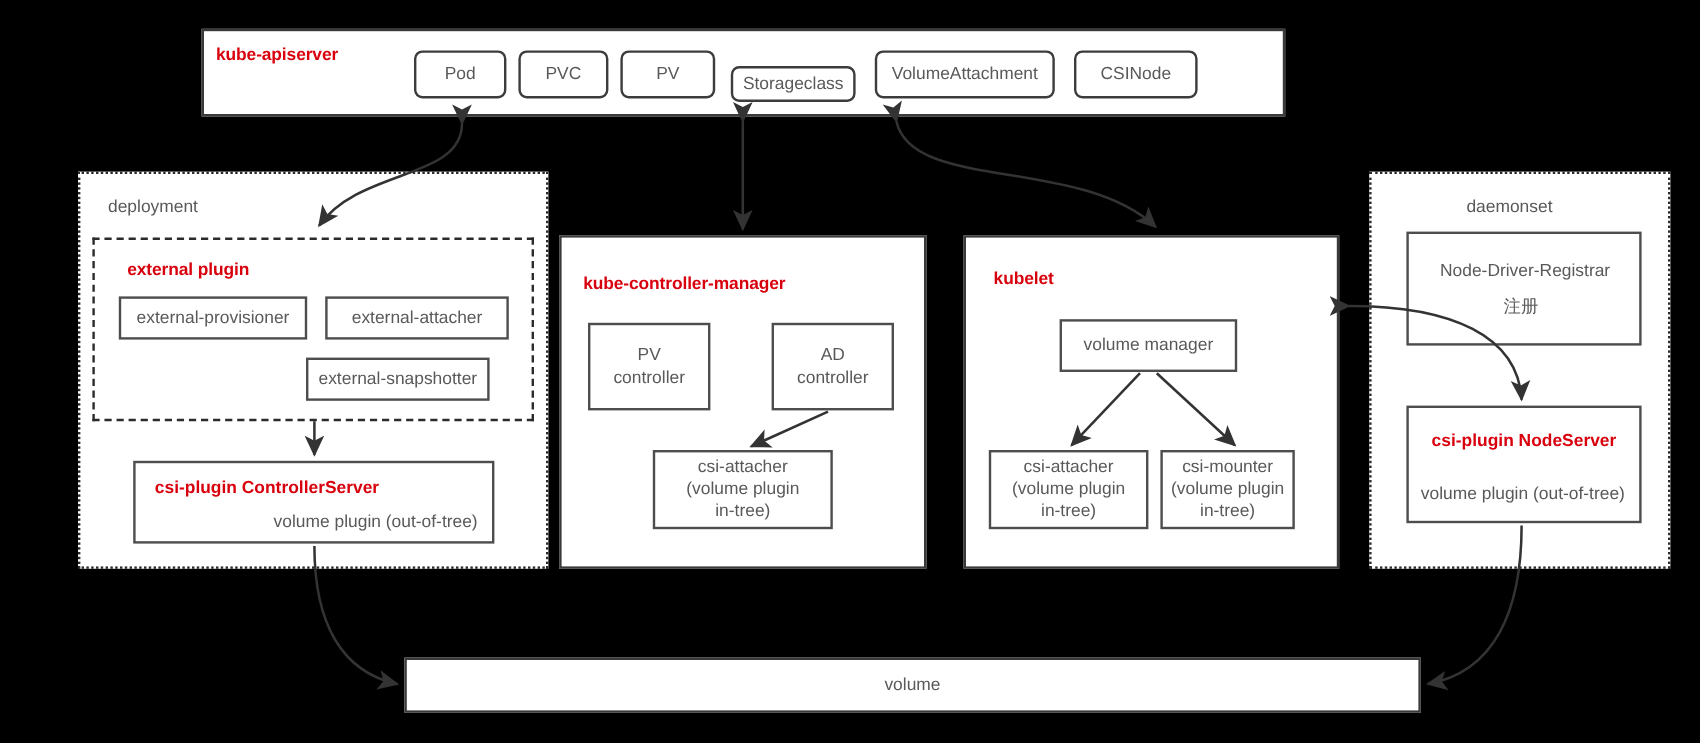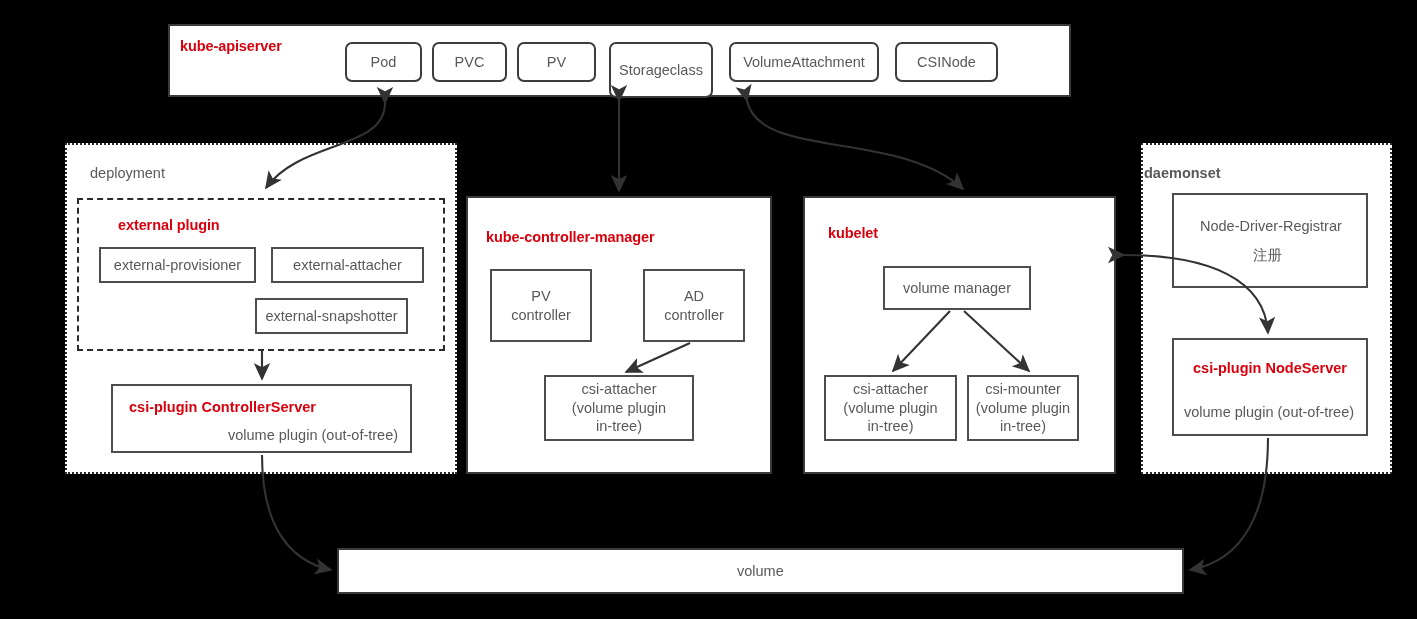--- a/index.html
+++ b/index.html
@@ -109,35 +109,35 @@
 
   <div class="box box-round" style="left:345px; top:42px; width:77px; height:40px;">
     <span>Pod</span>
   </div>
   <div class="box box-round" style="left:432px; top:42px; width:75px; height:40px;">
     <span>PVC</span>
   </div>
   <div class="box box-round" style="left:517px; top:42px; width:79px; height:40px;">
     <span>PV</span>
   </div>
-  <div class="box box-round" style="left:609px; top:42px; width:104px; height:56px;">
+  <div class="box box-round" style="left:609px; top:55px; width:104px; height:30px;">
     <span>Storageclass</span>
   </div>
   <div class="box box-round" style="left:895px; top:42px; width:103px; height:40px;">
     <span>CSINode</span>
   </div>
   <div class="box box-round" style="left:729px; top:42px; width:150px; height:40px;">
     <span>VolumeAttachment</span>
   </div>
 
   <div class="panel panel-dotted" style="left:65px; top:143px; width:392px; height:331px;"></div>
   <div class="plain-title" style="left:90px; top:165px;">deployment</div>
 
   <div style="position:absolute; left:77px; top:198px; width:368px; height:153px; border:2px dashed #2b2b2b; background:#ffffff; box-sizing:border-box;"></div>
-  <div class="grp-title" style="left:106px; top:217px;margin-left:12px;">external plugin</div>
+  <div class="grp-title" style="left:106px; top:217px;">external plugin</div>
 
   <div class="box" style="left:99px; top:247px; width:157px; height:36px;">
     <span>external-provisioner</span>
   </div>
   <div class="box" style="left:271px; top:247px; width:153px; height:36px;">
     <span>external-attacher</span>
   </div>
   <div class="box" style="left:255px; top:298px; width:153px; height:36px;">
     <span>external-snapshotter</span>
   </div>
@@ -174,21 +174,21 @@
 (volume plugin
 in-tree)</span>
   </div>
   <div class="box" style="left:967px; top:375px; width:112px; height:66px;">
     <span class="multiline">csi-mounter
 (volume plugin
 in-tree)</span>
   </div>
 
   <div class="panel panel-dotted" style="left:1141px; top:143px; width:251px; height:331px;"></div>
-  <div class="plain-title" style="left:1144px; top:165px;font-weight:bold;">daemonset</div>
+  <div class="plain-title" style="left:1222px; top:165px;">daemonset</div>
 
   <div class="plugin-box" style="left:1172px; top:193px; width:196px; height:95px;"></div>
   <div class="plugin-sub" style="left:1200px; top:218px;">Node-Driver-Registrar</div>
   <div class="plugin-sub" style="left:1253px; top:246px;">注册</div>
 
   <div class="plugin-box" style="left:1172px; top:338px; width:196px; height:98px;"></div>
   <div class="plugin-red" style="left:1193px; top:360px;">csi-plugin  NodeServer</div>
   <div class="plugin-sub" style="left:1184px; top:404px;">volume plugin (out-of-tree)</div>
 
   <div class="panel panel-solid" style="left:337px; top:548px; width:847px; height:46px;"></div>

